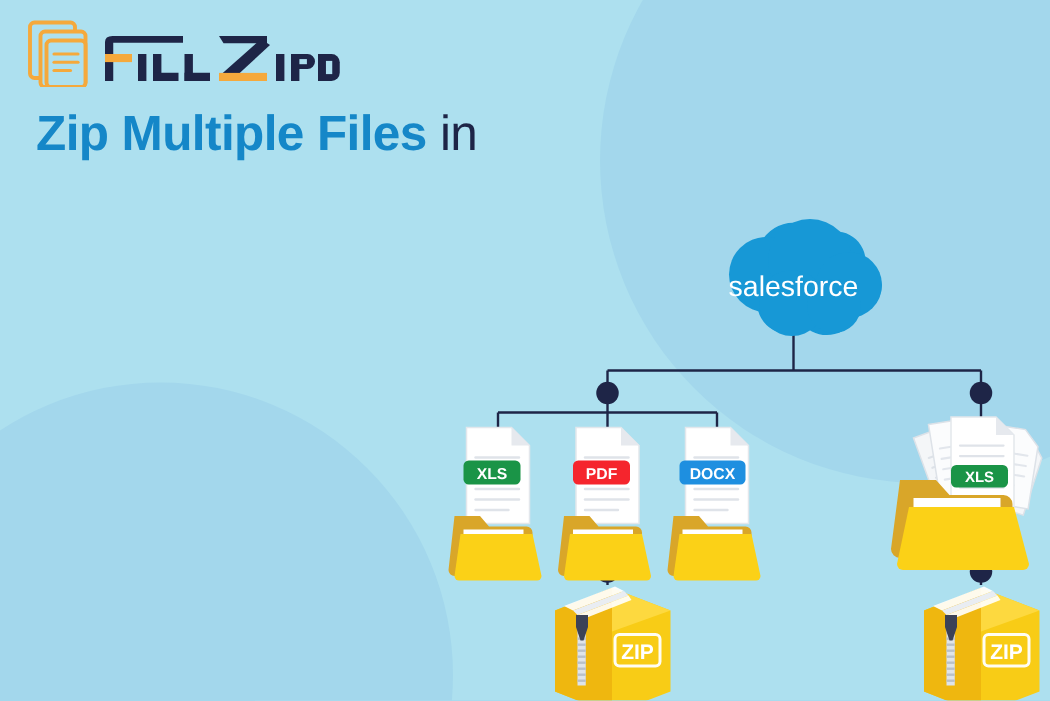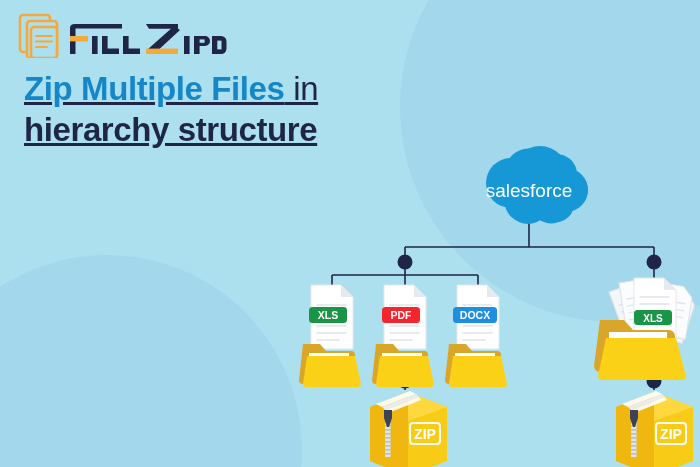--- a/index.html
+++ b/index.html
@@ -27,21 +27,21 @@
 
   
   #headline{
     position:absolute;left:24px;top:68px;width:450px;
     font-weight:bold;font-size:33px;line-height:41px;
     letter-spacing:-0.4px;
     color:#1e2547;
   }
   #headline .accent{color:#1587c8;}
   #headline .reg{font-weight:normal;}
-  #headline .line{display:block;white-space:nowrap;text-decoration:underline;}
+  #headline .line{display:block;white-space:nowrap;}
 
   
   #diagram{position:absolute;left:0;top:0;width:700px;height:467px;}
 </style>
 </head>
 <body>
 
 <div id="stage">
 
   <div class="bg-circle" id="bg-circle-left"></div>
@@ -72,21 +72,20 @@
       <rect x="166" y="24" width="5.6" height="18" fill="#1e2547"></rect>
       <path d="M176 24 h11 a5 5 0 0 1 0 10 h-5.4 v8 H176 Z" fill="#1e2547"></path>
       <rect x="181.6" y="27.4" width="5" height="3.4" fill="#ade0ef"></rect>
       <path d="M194 24 h9 a5.5 5.5 0 0 1 5.5 5.5 v7 A5.5 5.5 0 0 1 203 42 h-9 Z" fill="#1e2547"></path>
       <rect x="199.3" y="28.6" width="4.2" height="8.8" fill="#ade0ef"></rect>
     </g>
   </svg>
 
   <div id="headline">
     <span class="line"><span class="accent">Zip Multiple Files</span><span class="reg"> in</span></span>
-    <span class="line">hierarchy structure</span>
   </div>
 
   <svg id="diagram" viewBox="0 0 700 467">
     <defs>
       <g id="doc-shape">
         <path d="M0 0 h30 l12 12 v52 h-42 z" fill="#ffffff" stroke="#e3e7ec" stroke-width="1"></path>
         <path d="M30 0 l12 12 h-12 z" fill="#e6e9ee"></path>
         <g stroke="#dfe3e9" stroke-width="1.6" stroke-linecap="round">
           <line x1="6" y1="20" x2="35" y2="20"></line>
           <line x1="6" y1="27" x2="35" y2="27"></line>

